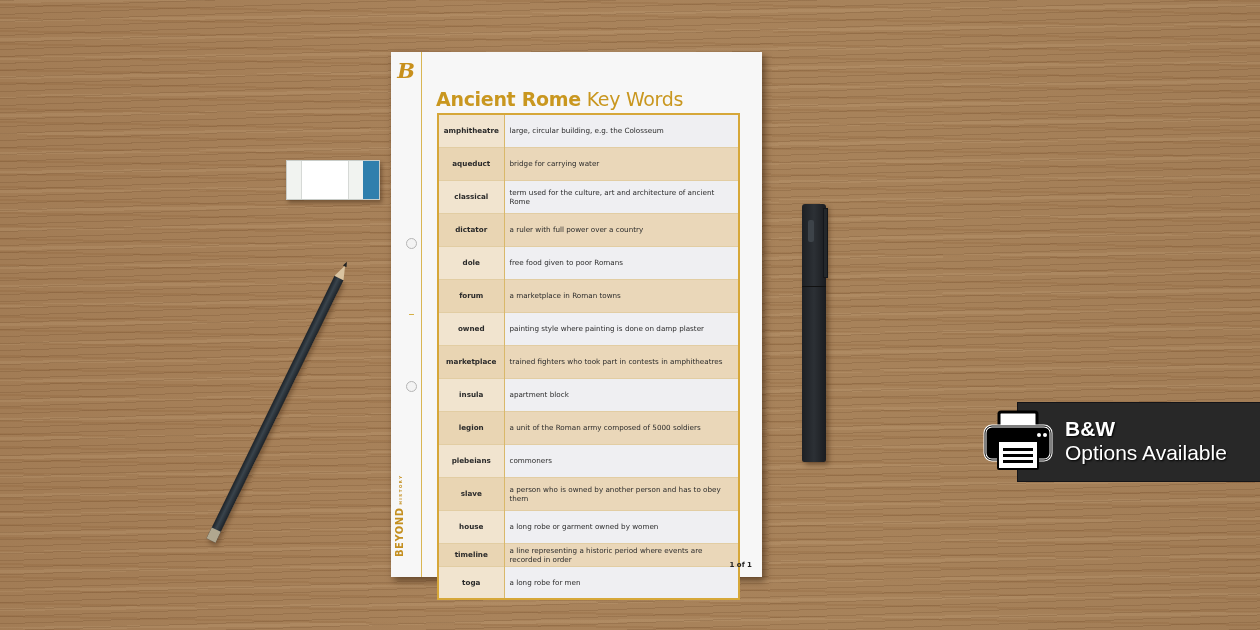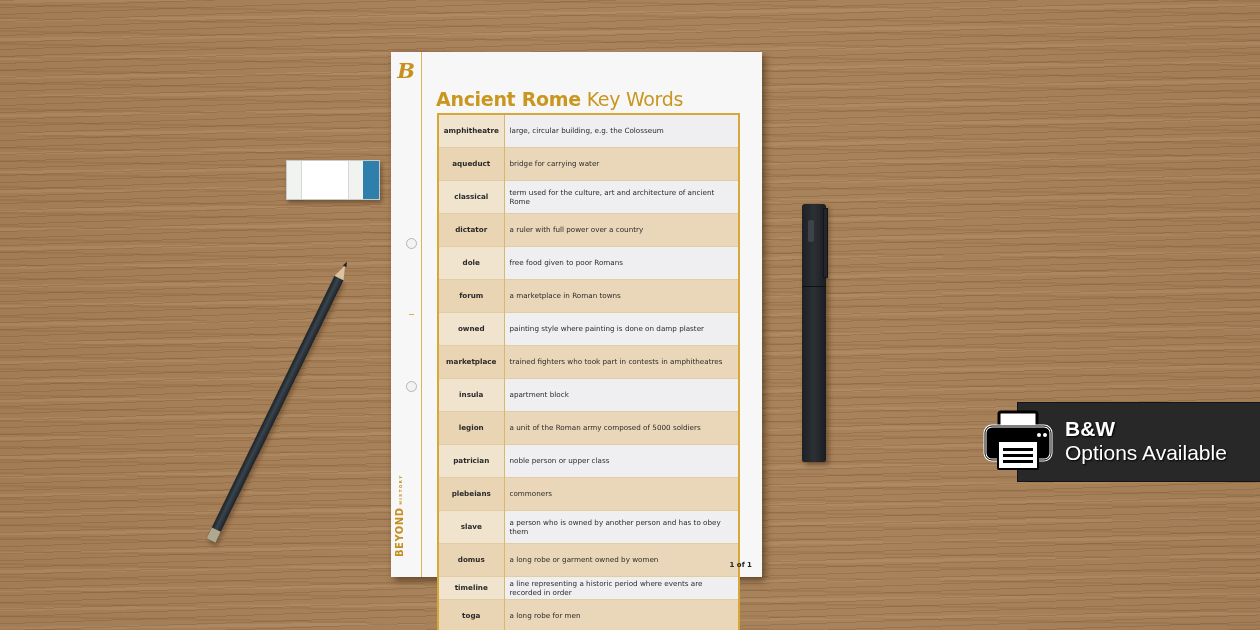--- a/index.html
+++ b/index.html
@@ -165,33 +165,29 @@
         </tr>
         <tr>
           <td class="term">insula</td>
           <td class="def">apartment block</td>
         </tr>
         <tr>
           <td class="term">legion</td>
           <td class="def">a unit of the Roman army composed of 5000 soldiers</td>
         </tr>
         <tr>
-          <td class="term">patrician</td>
-          <td class="def">noble person or upper class</td>
-        </tr>
-        <tr>
           <td class="term">plebeians</td>
           <td class="def">commoners</td>
         </tr>
         <tr>
           <td class="term">slave</td>
           <td class="def">a person who is owned by another person and has to obey them</td>
         </tr>
         <tr>
-          <td class="term">domus</td>
+          <td class="term">house</td>
           <td class="def">a long robe or garment owned by women</td>
         </tr>
         <tr class="tall">
           <td class="term">timeline</td>
           <td class="def">a line representing a historic period where events are recorded in order</td>
         </tr>
         <tr>
           <td class="term">toga</td>
           <td class="def">a long robe for men</td>
         </tr>

